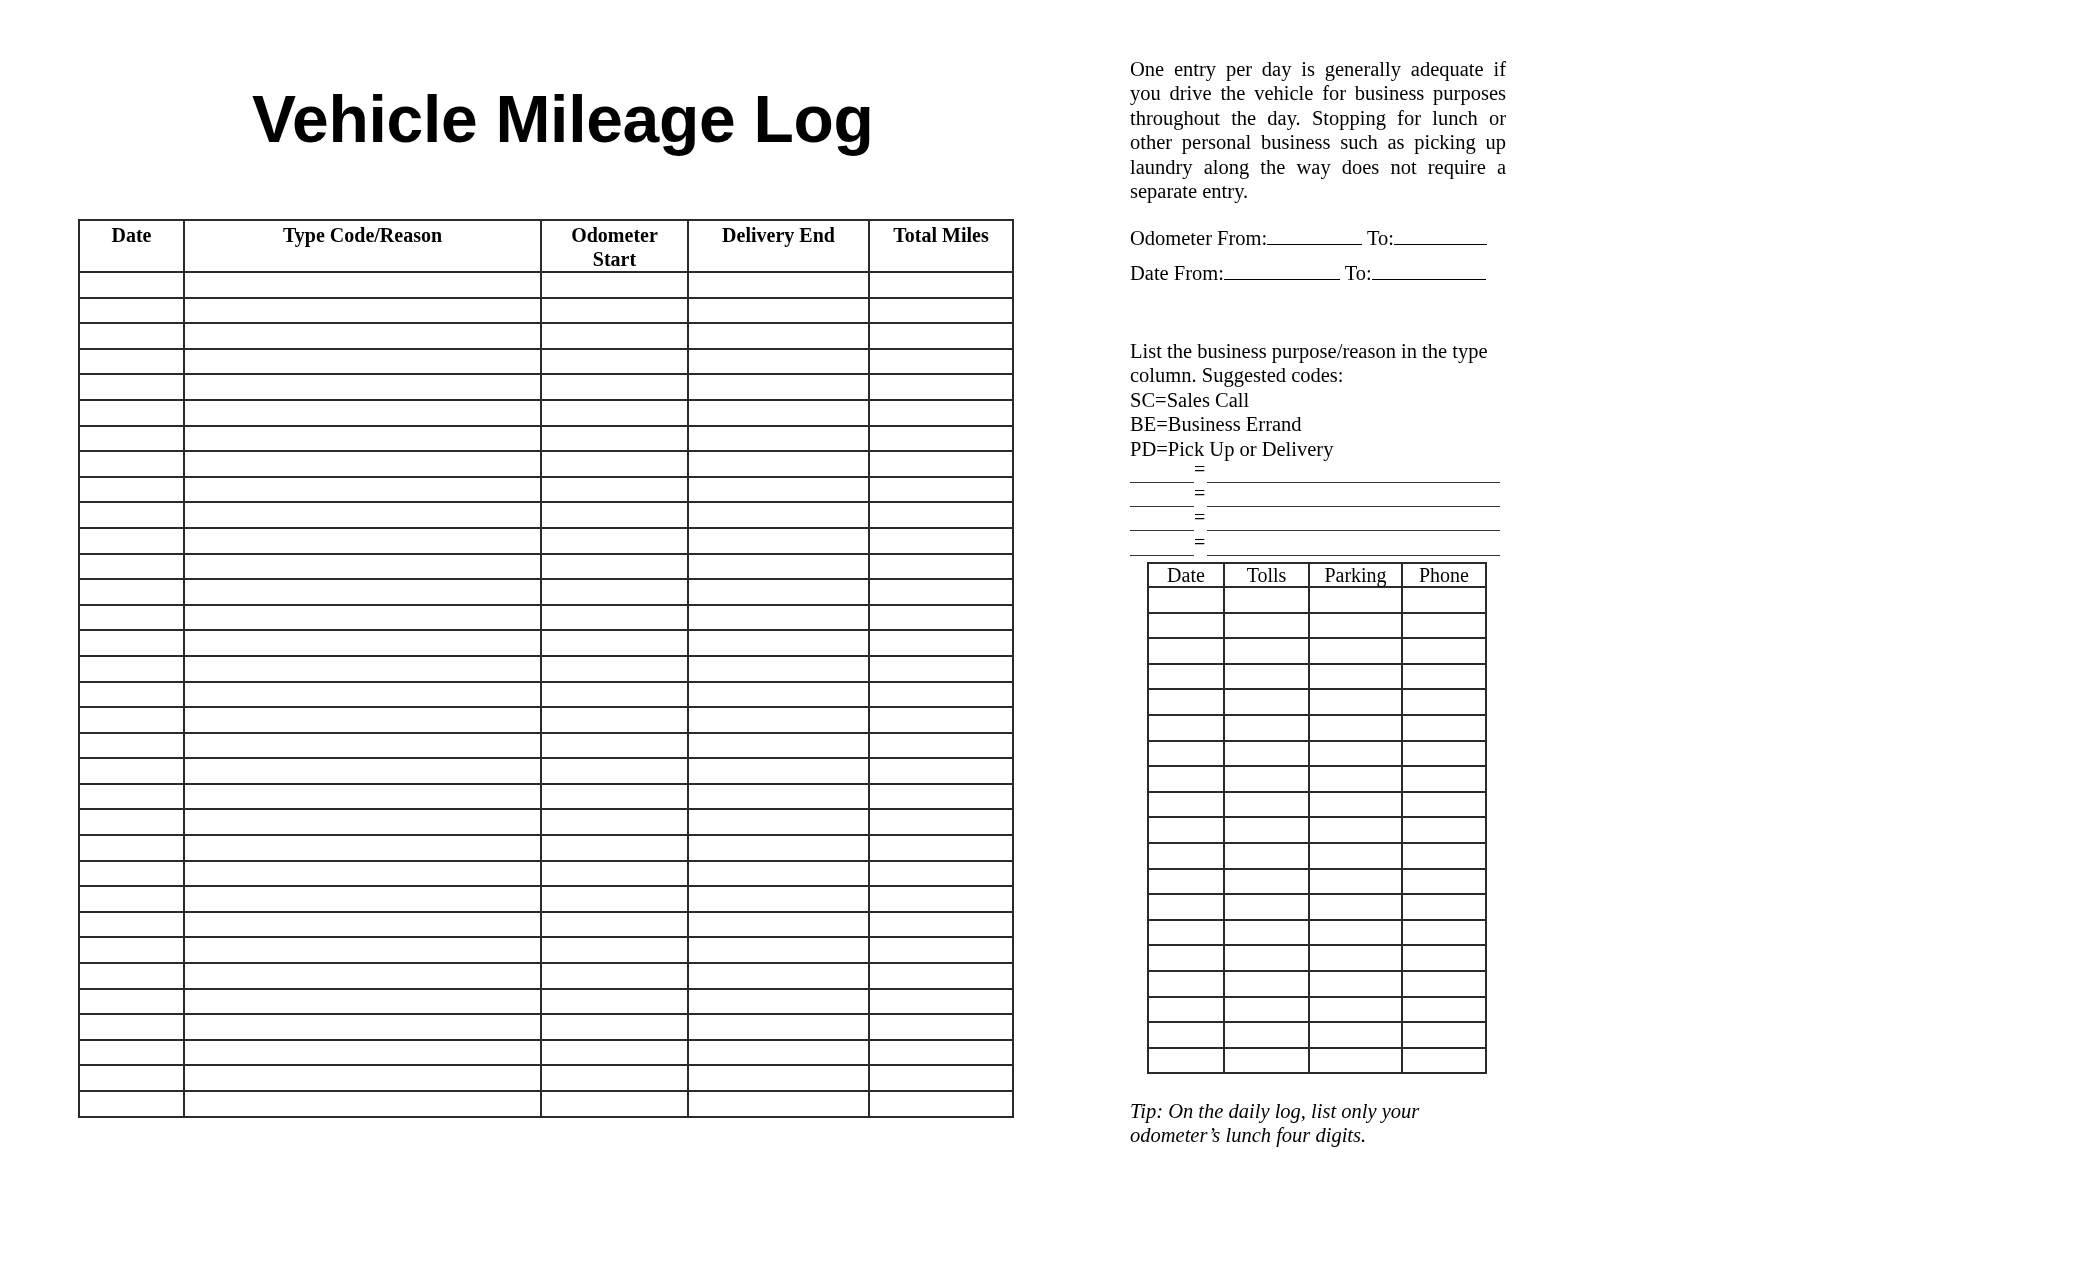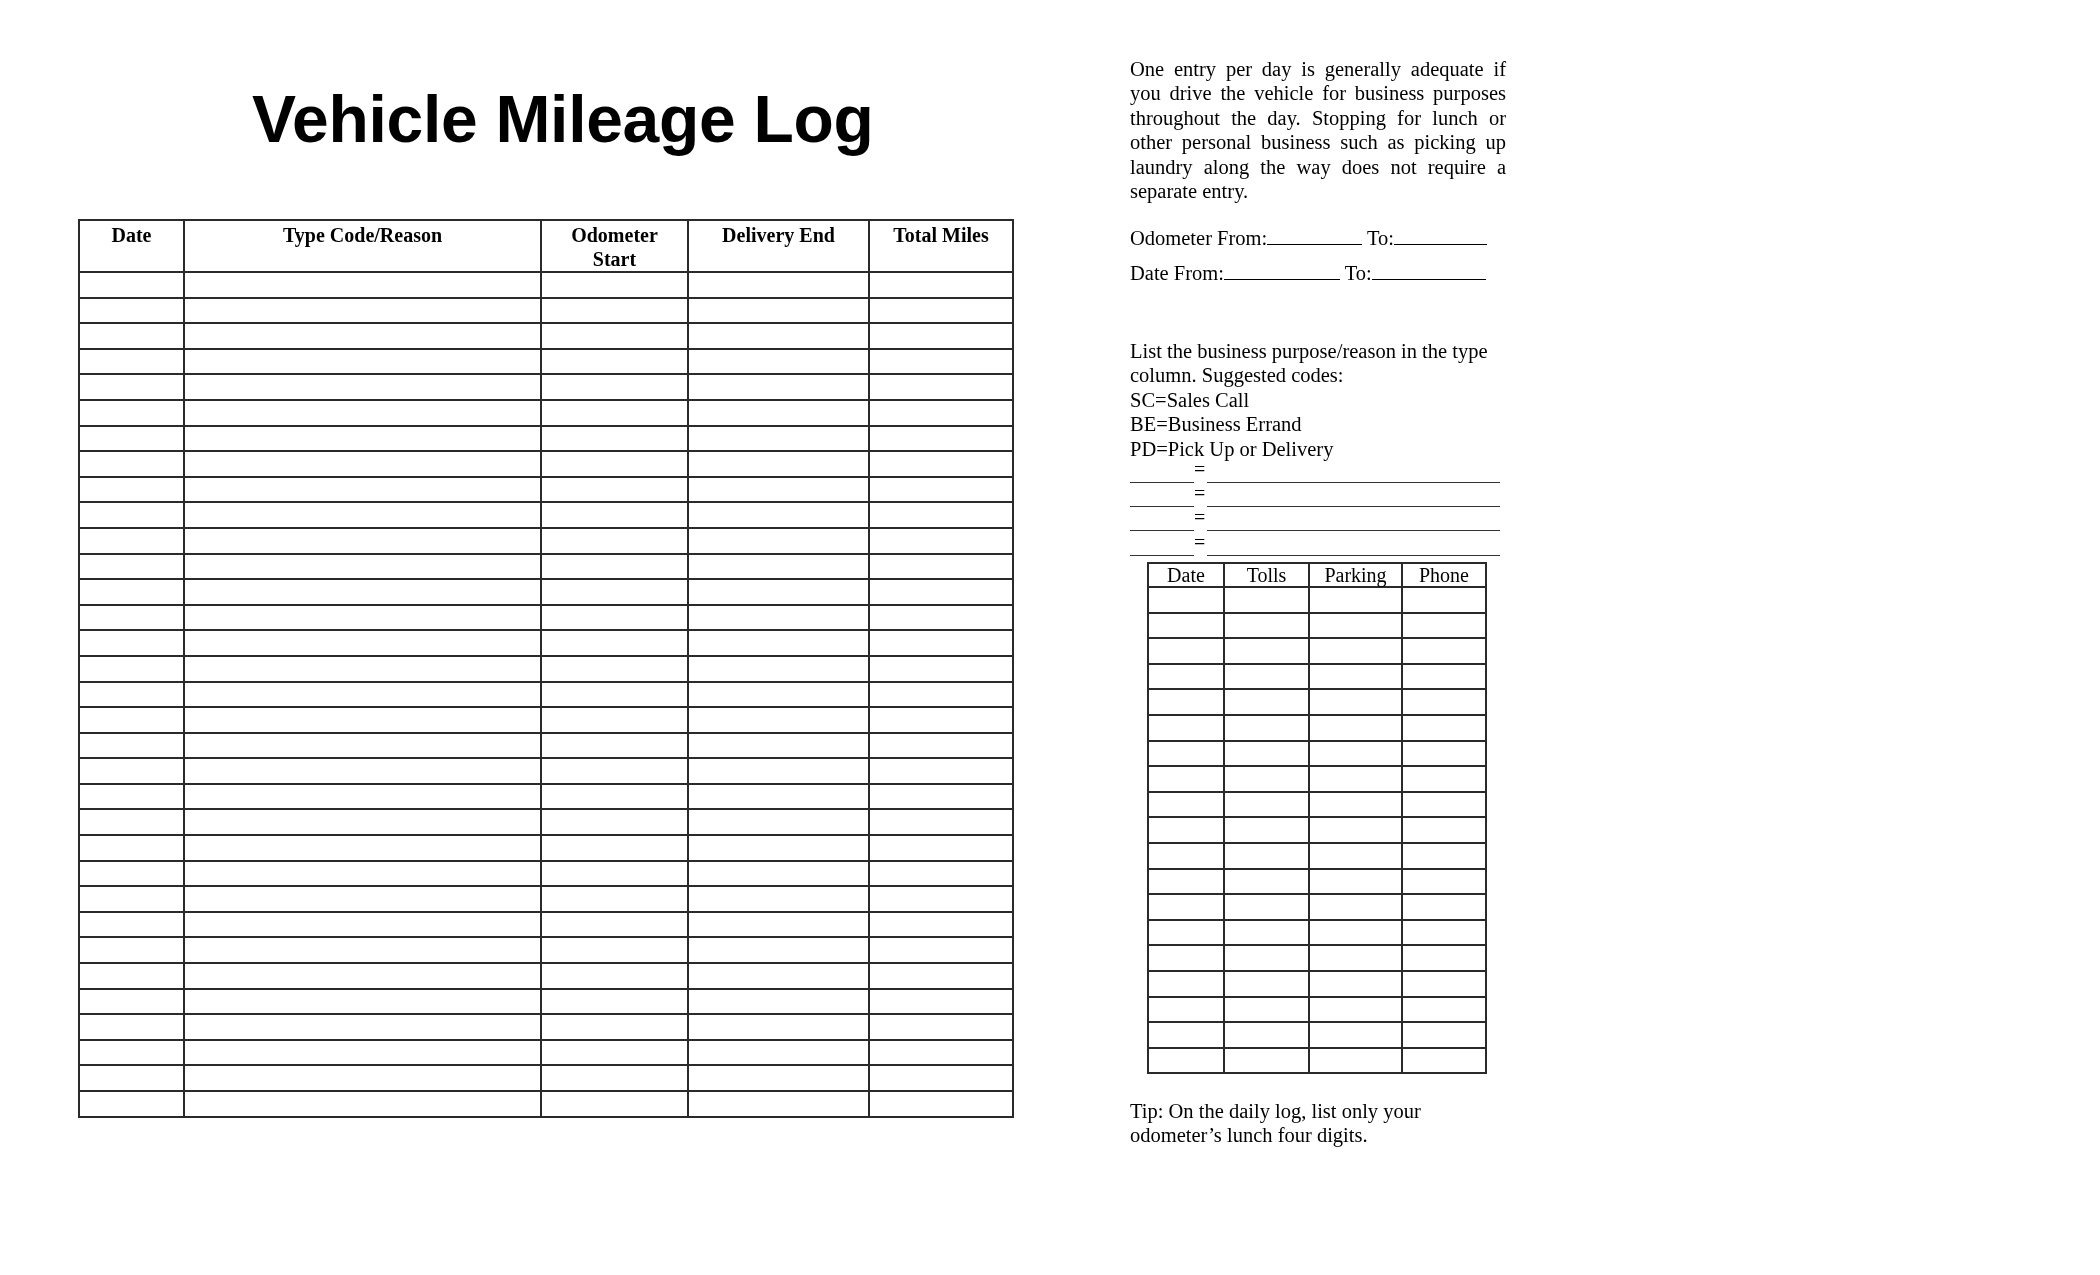--- a/index.html
+++ b/index.html
@@ -468,16 +468,16 @@
       </tr>
       <tr>
         <td></td>
         <td></td>
         <td></td>
         <td></td>
       </tr>
     </tbody>
 </table>
 
-<div class="side serif" style="top:1099px;">
+<div class="side serif" style="top:1099px;font-style:italic;">
   <div>Tip:  On the daily log, list only your</div>
   <div>odometer’s lunch four digits.</div>
 </div>
 
 </body></html>

